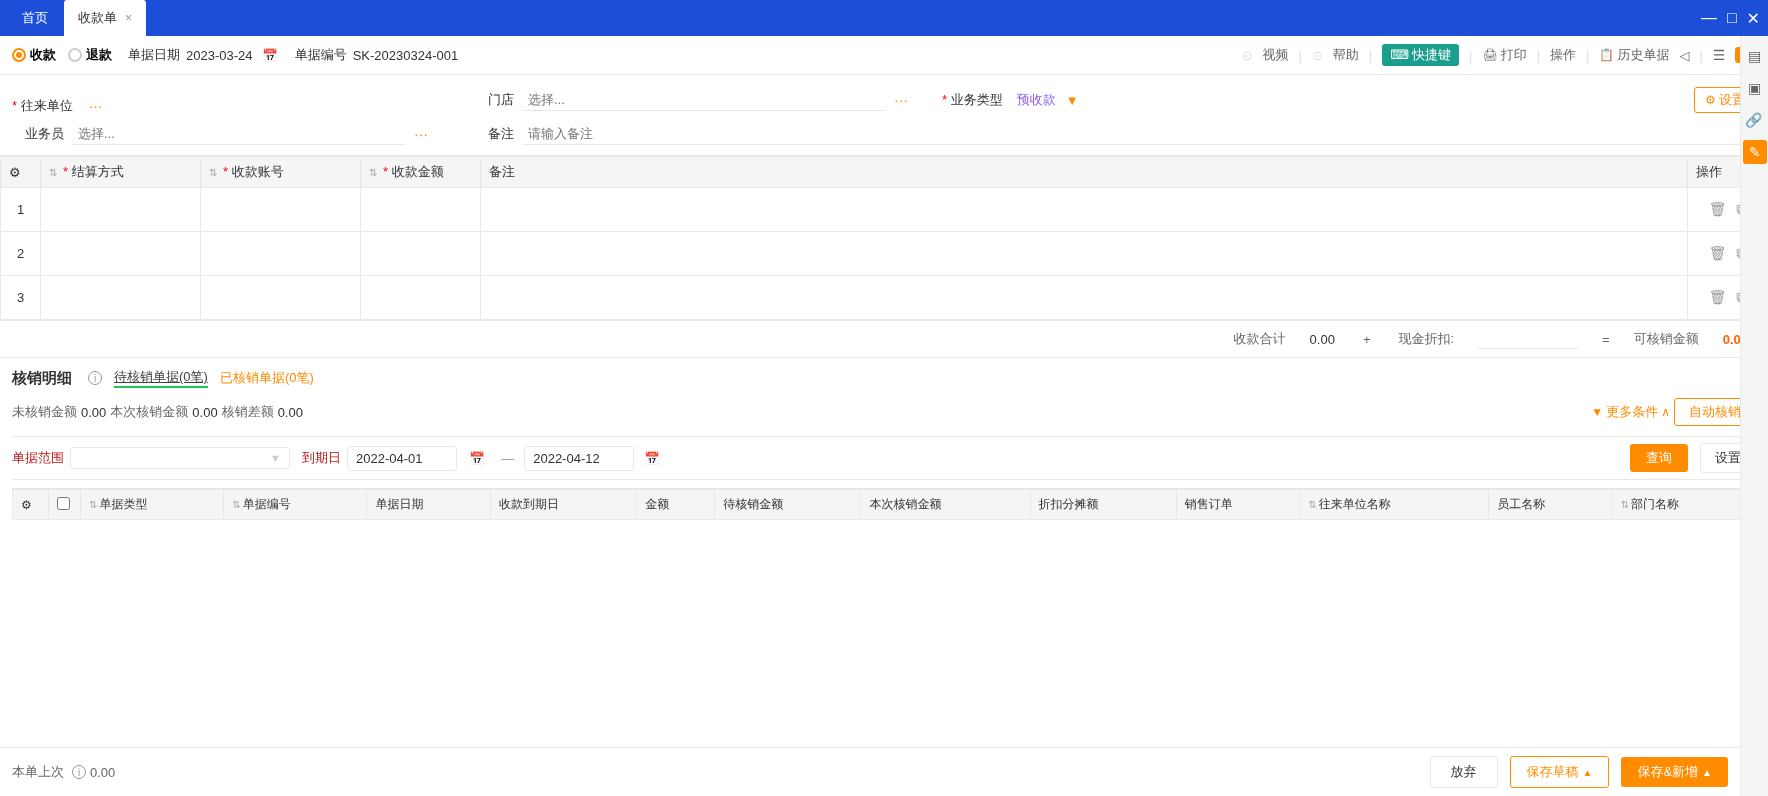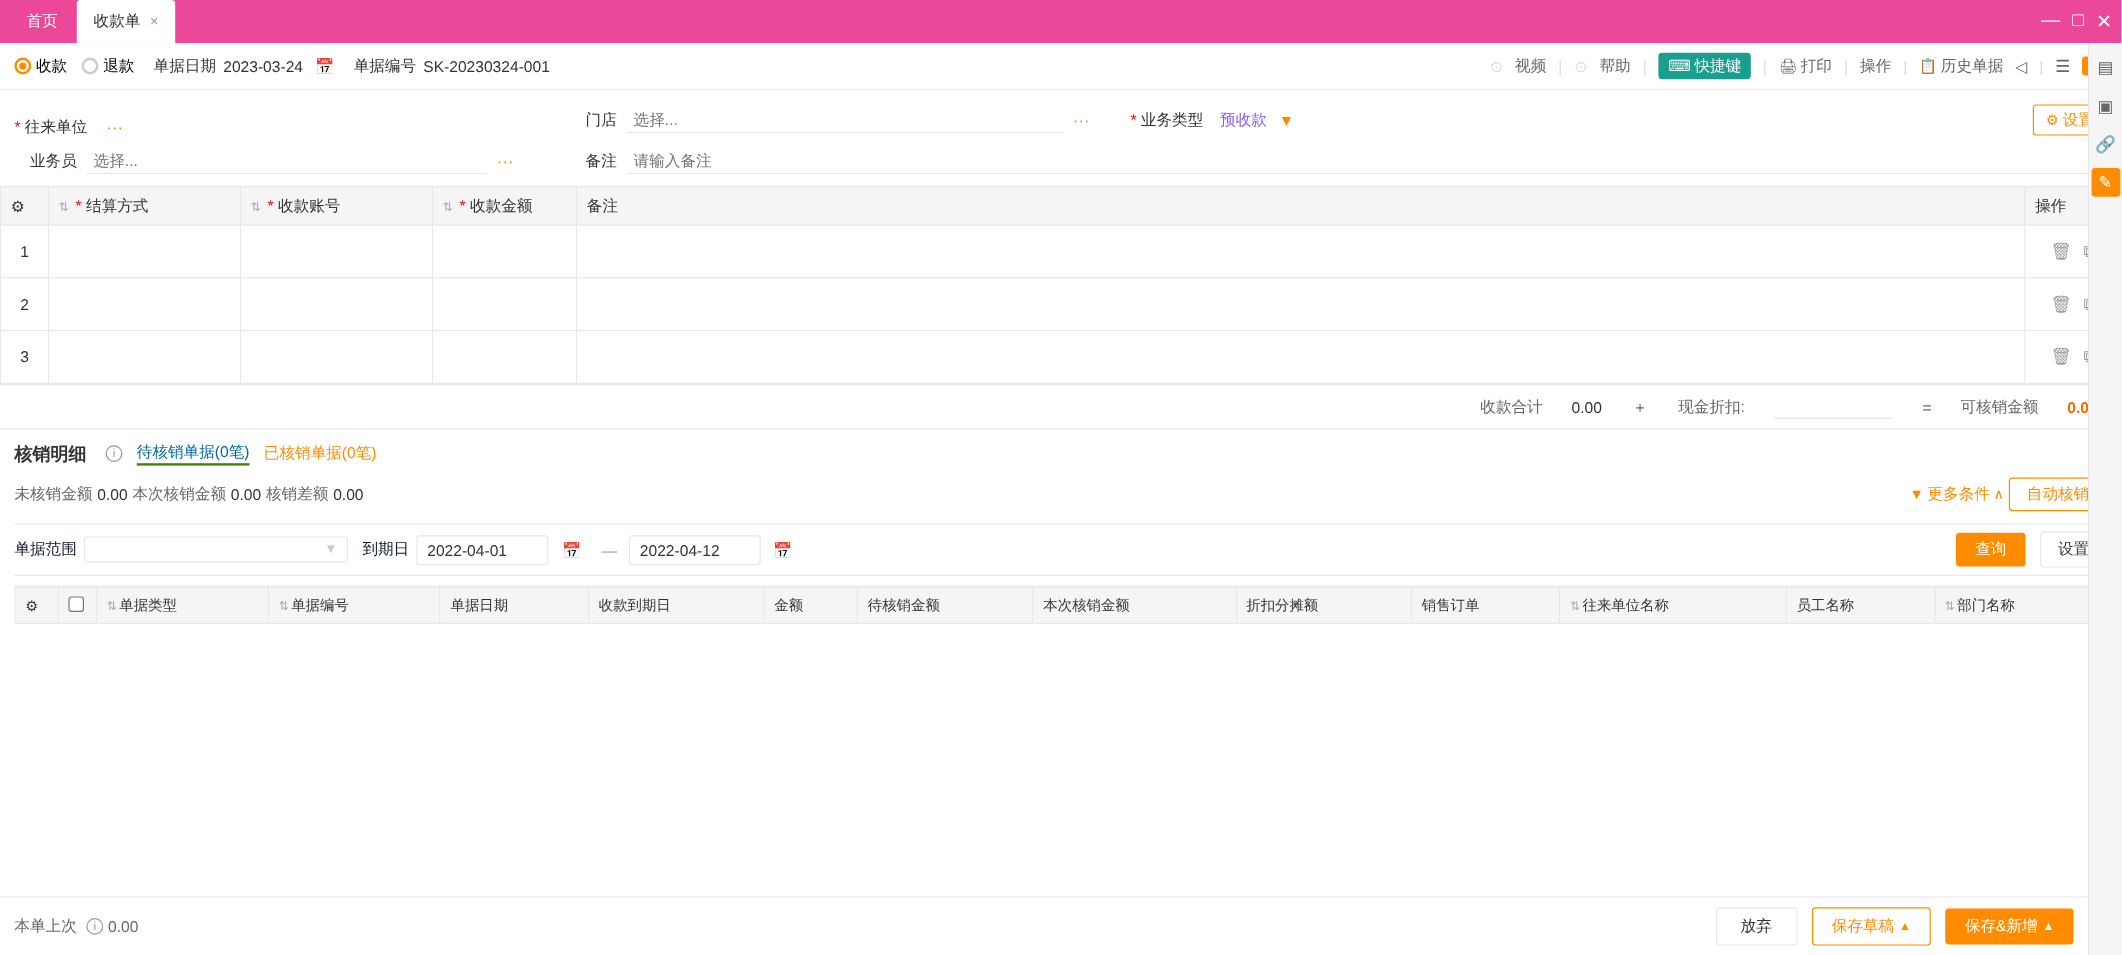--- a/index.html
+++ b/index.html
@@ -1,21 +1,21 @@
 <!DOCTYPE html>
 <html><head>
   <meta charset="utf-8">
   <style>
     * { box-sizing: border-box; margin: 0; padding: 0; font-family: 'Microsoft YaHei', SimHei, Arial, sans-serif; font-size: 13px; }
     body { background: #f0f2f5; width: 1768px; min-height: 796px; overflow: hidden; }
 
     
     .top-nav {
       display: flex; align-items: center;
-      background: #ec4899;
+      background: #1d4ed8;
       height: 36px; padding: 0 8px;
       color: #fff;
     }
     .nav-home {
       padding: 0 14px; height: 36px; display: flex; align-items: center;
       cursor: pointer; font-size: 13px; color: #fff;
     }
     .nav-tab {
       display: flex; align-items: center;
       background: #fff;
@@ -42,21 +42,21 @@
     }
 
     
     .toolbar {
       display: flex; align-items: center;
       padding: 8px 12px;
       border-bottom: 1px solid #e8e8e8;
       gap: 16px;
     }
     .radio-group { display: flex; align-items: center; gap: 12px; }
-    .radio-item { display: flex; align-items: center; gap: 4px; cursor: pointer; }
+    .radio-item { display: flex; align-items: center; gap: 4px; cursor: pointer; font-weight: bold; }
     .radio-dot {
       width: 14px; height: 14px; border-radius: 50%;
       border: 2px solid #ccc;
       display: flex; align-items: center; justify-content: center;
     }
     .radio-dot.active { border-color: #ff8c00; }
     .radio-dot.active::after {
       content: ''; width: 6px; height: 6px;
       border-radius: 50%; background: #ff8c00;
     }
@@ -129,31 +129,31 @@
       border: none; border-bottom: 1px solid #e8e8e8;
       width: 100px; padding: 2px 6px; outline: none;
       font-size: 13px; text-align: right;
     }
 
     
     .verify-section { flex: 1; overflow: auto; padding: 10px 12px; }
     .verify-header { display: flex; align-items: center; gap: 12px; margin-bottom: 10px; }
     .verify-title { font-size: 15px; font-weight: bold; color: #333; }
     .verify-tab { color: #ff8c00; cursor: pointer; font-size: 13px; }
-    .verify-tab.active { color: #0369a1; border-bottom: 2px solid #4d7c0f; }
+    .verify-tab.active { color: #404040; border-bottom: 2px solid #22c55e; text-decoration: underline; }
     .info-icon { display: inline-flex; align-items: center; justify-content: center; width: 14px; height: 14px; border-radius: 50%; border: 1px solid #999; color: #999; font-size: 10px; cursor: pointer; margin-left: 4px; }
 
     .verify-stats { display: flex; align-items: center; gap: 4px; margin-bottom: 10px; }
     .stat-item { display: flex; align-items: center; gap: 4px; color: #333; font-size: 13px; }
     .stat-item .stat-label { color: #666; }
     .stat-item .stat-value { color: #333; }
     .more-conditions { color: #ff8c00; cursor: pointer; display: flex; align-items: center; gap: 3px; }
     .btn-auto { background: #fff; border: 1px solid #ff8c00; color: #ff8c00; padding: 4px 14px; border-radius: 3px; cursor: pointer; font-size: 13px; }
     .filter-field { display: flex; align-items: center; gap: 6px; }
-    .filter-label { color: #0f172a; white-space: nowrap; }
+    .filter-label { color: #b91c1c; white-space: nowrap; }
     .filter-date-input {
       border: 1px solid #e8e8e8; border-radius: 3px; padding: 4px 8px;
       width: 110px; outline: none; font-size: 13px; color: #333;
     }
     .btn-query { background: #ff8c00; color: #fff; border: none; padding: 5px 16px; border-radius: 3px; cursor: pointer; font-size: 13px; }
     .btn-settings { background: #fff; border: 1px solid #e8e8e8; padding: 5px 14px; border-radius: 3px; cursor: pointer; font-size: 13px; color: #333; }
 
     
     .bottom-table-section { border-top: 1px solid #e8e8e8; }
     table.bottom-table {

